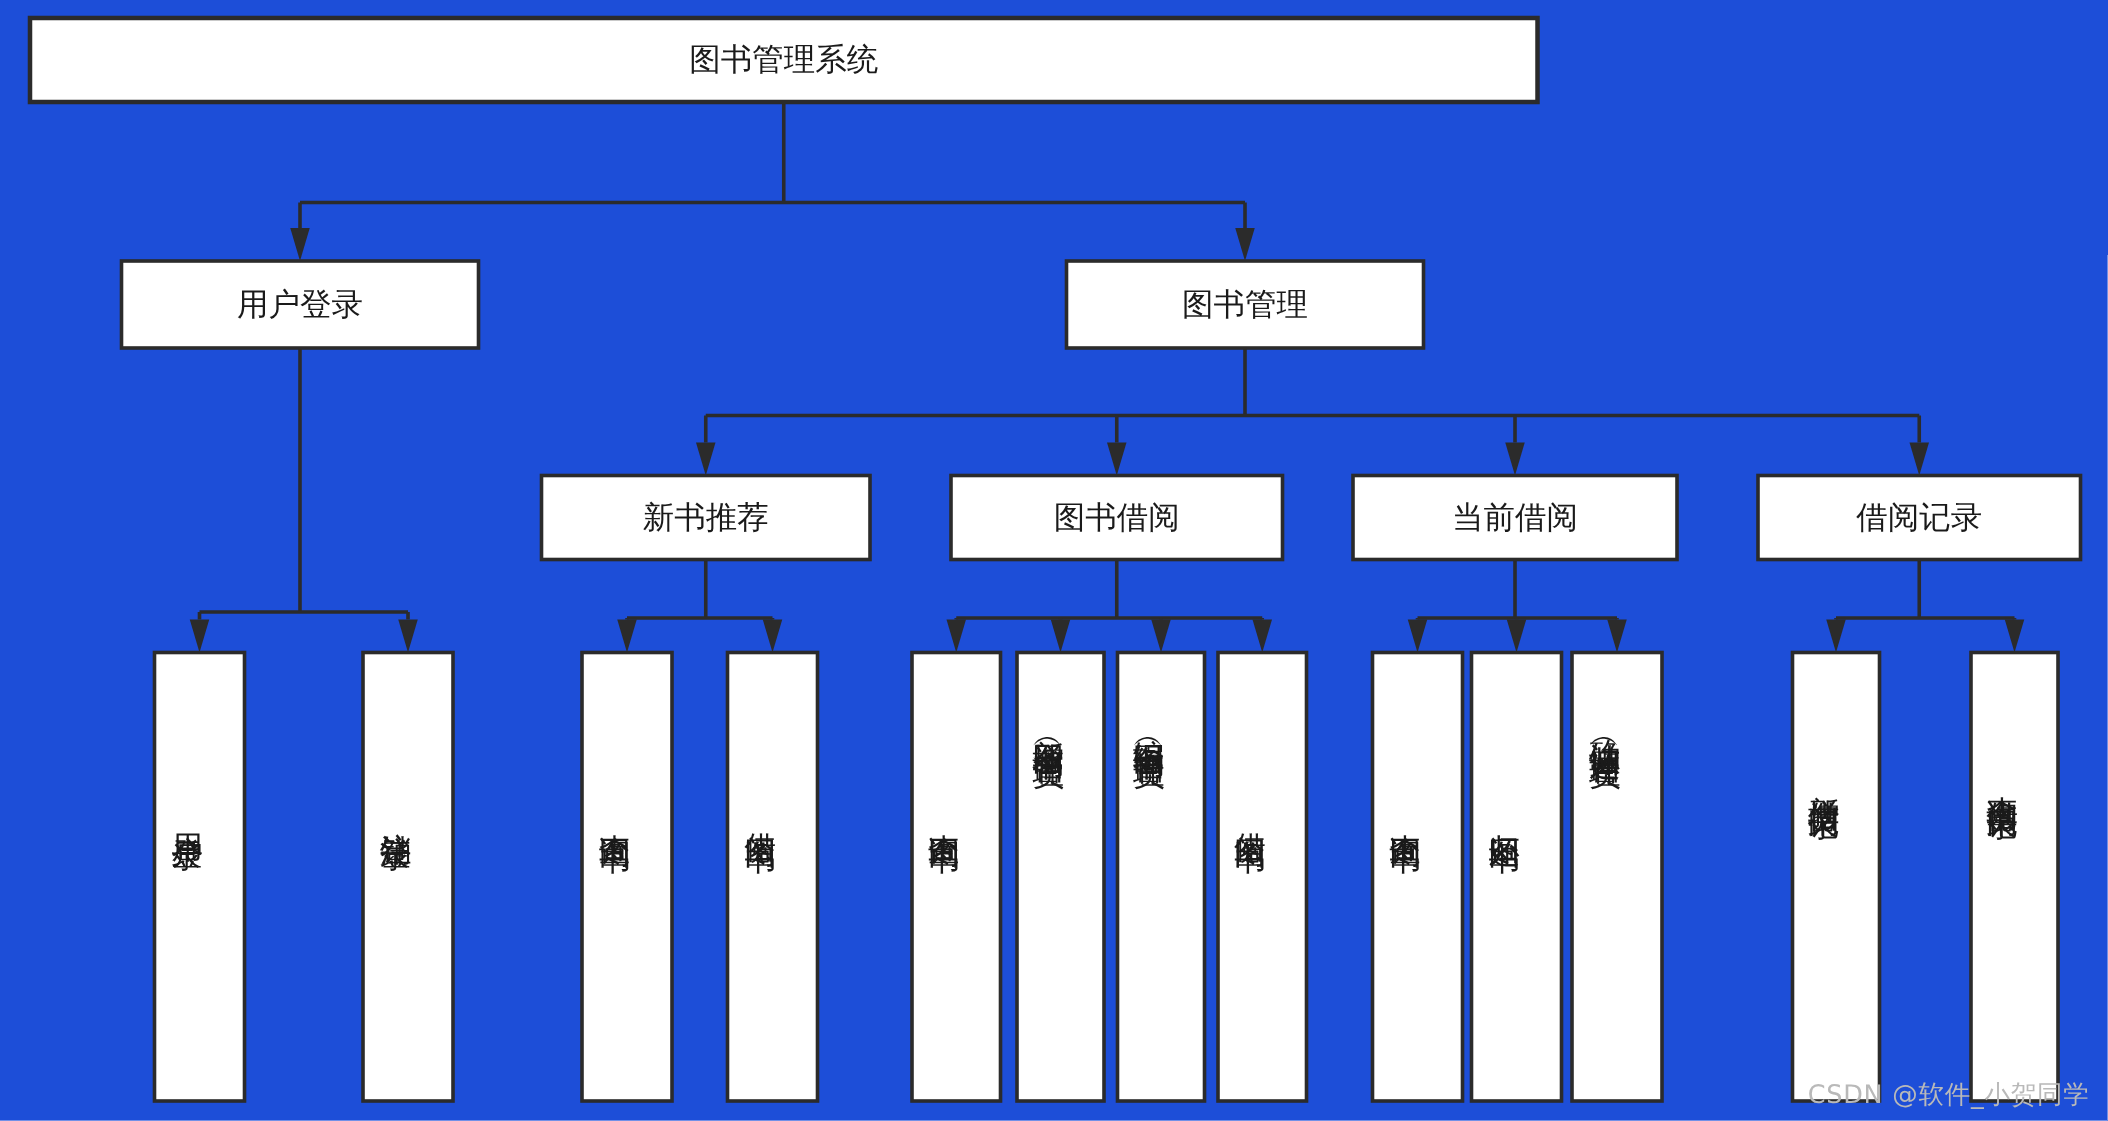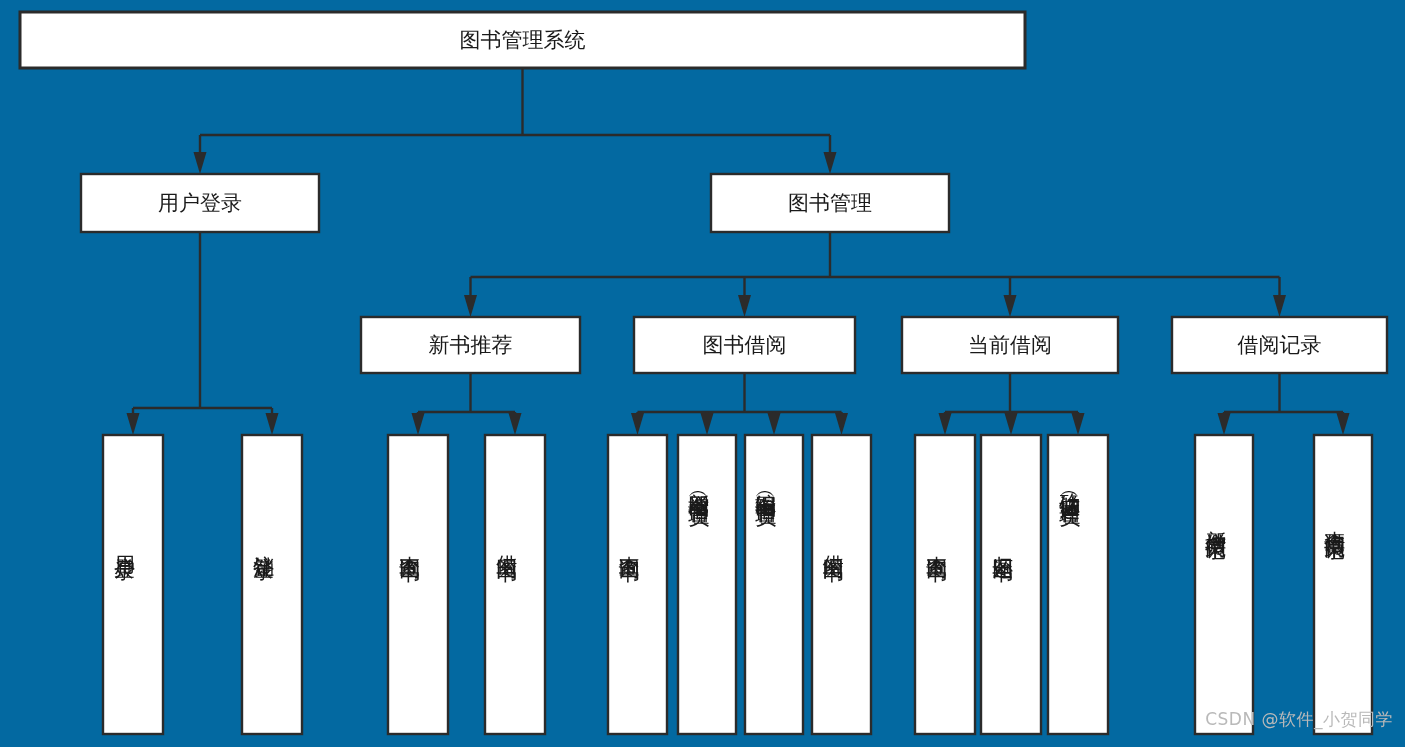--- a/index.html
+++ b/index.html
@@ -11,21 +11,21 @@
   body {
     width: 1405px;
     height: 747px;
     font-family: "DejaVu Sans", "Liberation Sans", sans-serif;
     overflow: hidden;
   }
   #diagram-root {
     position: relative;
     width: 1405px;
     height: 747px;
-    background: #0369a1;
+    background: #1d4ed8;
   }
   svg.flow {
     display: block;
     width: 1405px;
     height: 747px;
   }
   .node-box {
     fill: #ffffff;
     stroke: #2b2b2b;
     stroke-width: 2.4;
@@ -56,21 +56,21 @@
     font-size: 21px;
     fill: #1a1a1a;
     writing-mode: vertical-rl;
     text-orientation: upright;
     text-anchor: middle;
     letter-spacing: 2px;
   }
   .watermark {
     position: absolute;
     right: 12px;
-    bottom: 16px;
+    bottom: 6px;
     font-family: "DejaVu Sans", "Liberation Sans", sans-serif;
     font-size: 17px;
     color: #b9b9b9;
     white-space: nowrap;
     pointer-events: none;
     letter-spacing: 0.5px;
   }
 </style>
 </head>
 <body>

